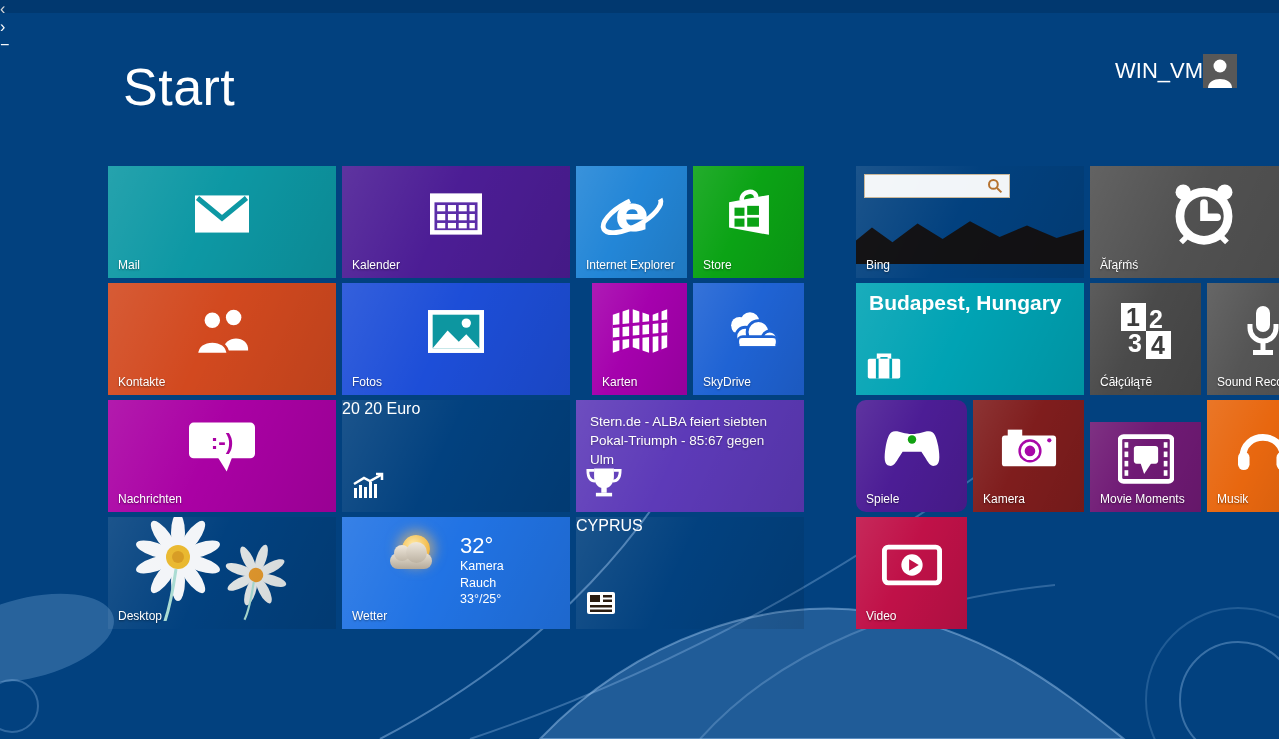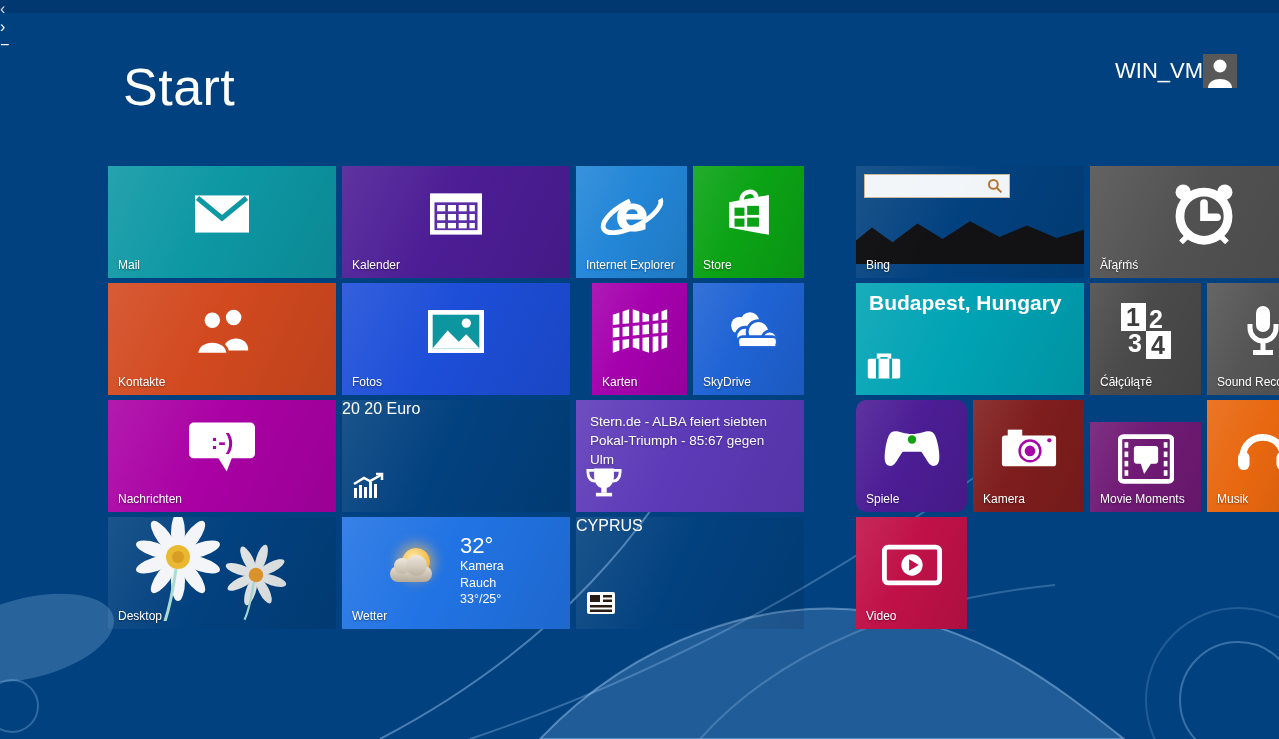--- a/index.html
+++ b/index.html
@@ -25,21 +25,21 @@
     background:linear-gradient(115deg,rgba(255,255,255,.10),rgba(255,255,255,0) 45%,rgba(0,0,0,.10));}
   .span2{grid-column:span 2;}
   .icon-wrap{position:absolute;inset:0 0 16px 0;display:flex;align-items:center;justify-content:center;}
   .tile-label{position:absolute;left:10px;bottom:6px;font-size:12px;
     text-shadow:0 1px 2px rgba(0,0,0,.45);white-space:nowrap;}
   .headline{padding:13px 16px 0 14px;font-size:13.5px;line-height:1.4;text-shadow:0 1px 2px rgba(0,0,0,.35);}
   .corner-icon{position:absolute;left:10px;bottom:10px;}
 
   
   .reisen-head{position:absolute;left:13px;top:8px;font-size:21px;font-weight:700;}
-  .weather-body{position:absolute;left:46px;top:16px;display:flex;gap:14px;align-items:center;}
+  .weather-body{position:absolute;left:46px;top:16px;display:flex;gap:14px;}
   .weather-icon{position:relative;width:58px;height:48px;}
   .w-sun{position:absolute;left:14px;top:2px;width:28px;height:28px;border-radius:50%;
     background:radial-gradient(circle at 40% 35%,#ffeaa6,#f0b23c 75%);
     box-shadow:0 0 12px 5px rgba(248,190,90,.55);}
   .w-cloud{position:absolute;left:2px;top:20px;width:42px;height:16px;border-radius:9px;
     background:linear-gradient(#e9e1d4,#b4aa9a);}
   .w-cloud::before{content:"";position:absolute;left:4px;top:-8px;width:16px;height:16px;border-radius:50%;
     background:linear-gradient(#efe8dc,#c2b8a8);}
   .w-cloud::after{content:"";position:absolute;right:5px;top:-11px;width:21px;height:21px;border-radius:50%;
     background:linear-gradient(#efe8dc,#bcb2a2);}

